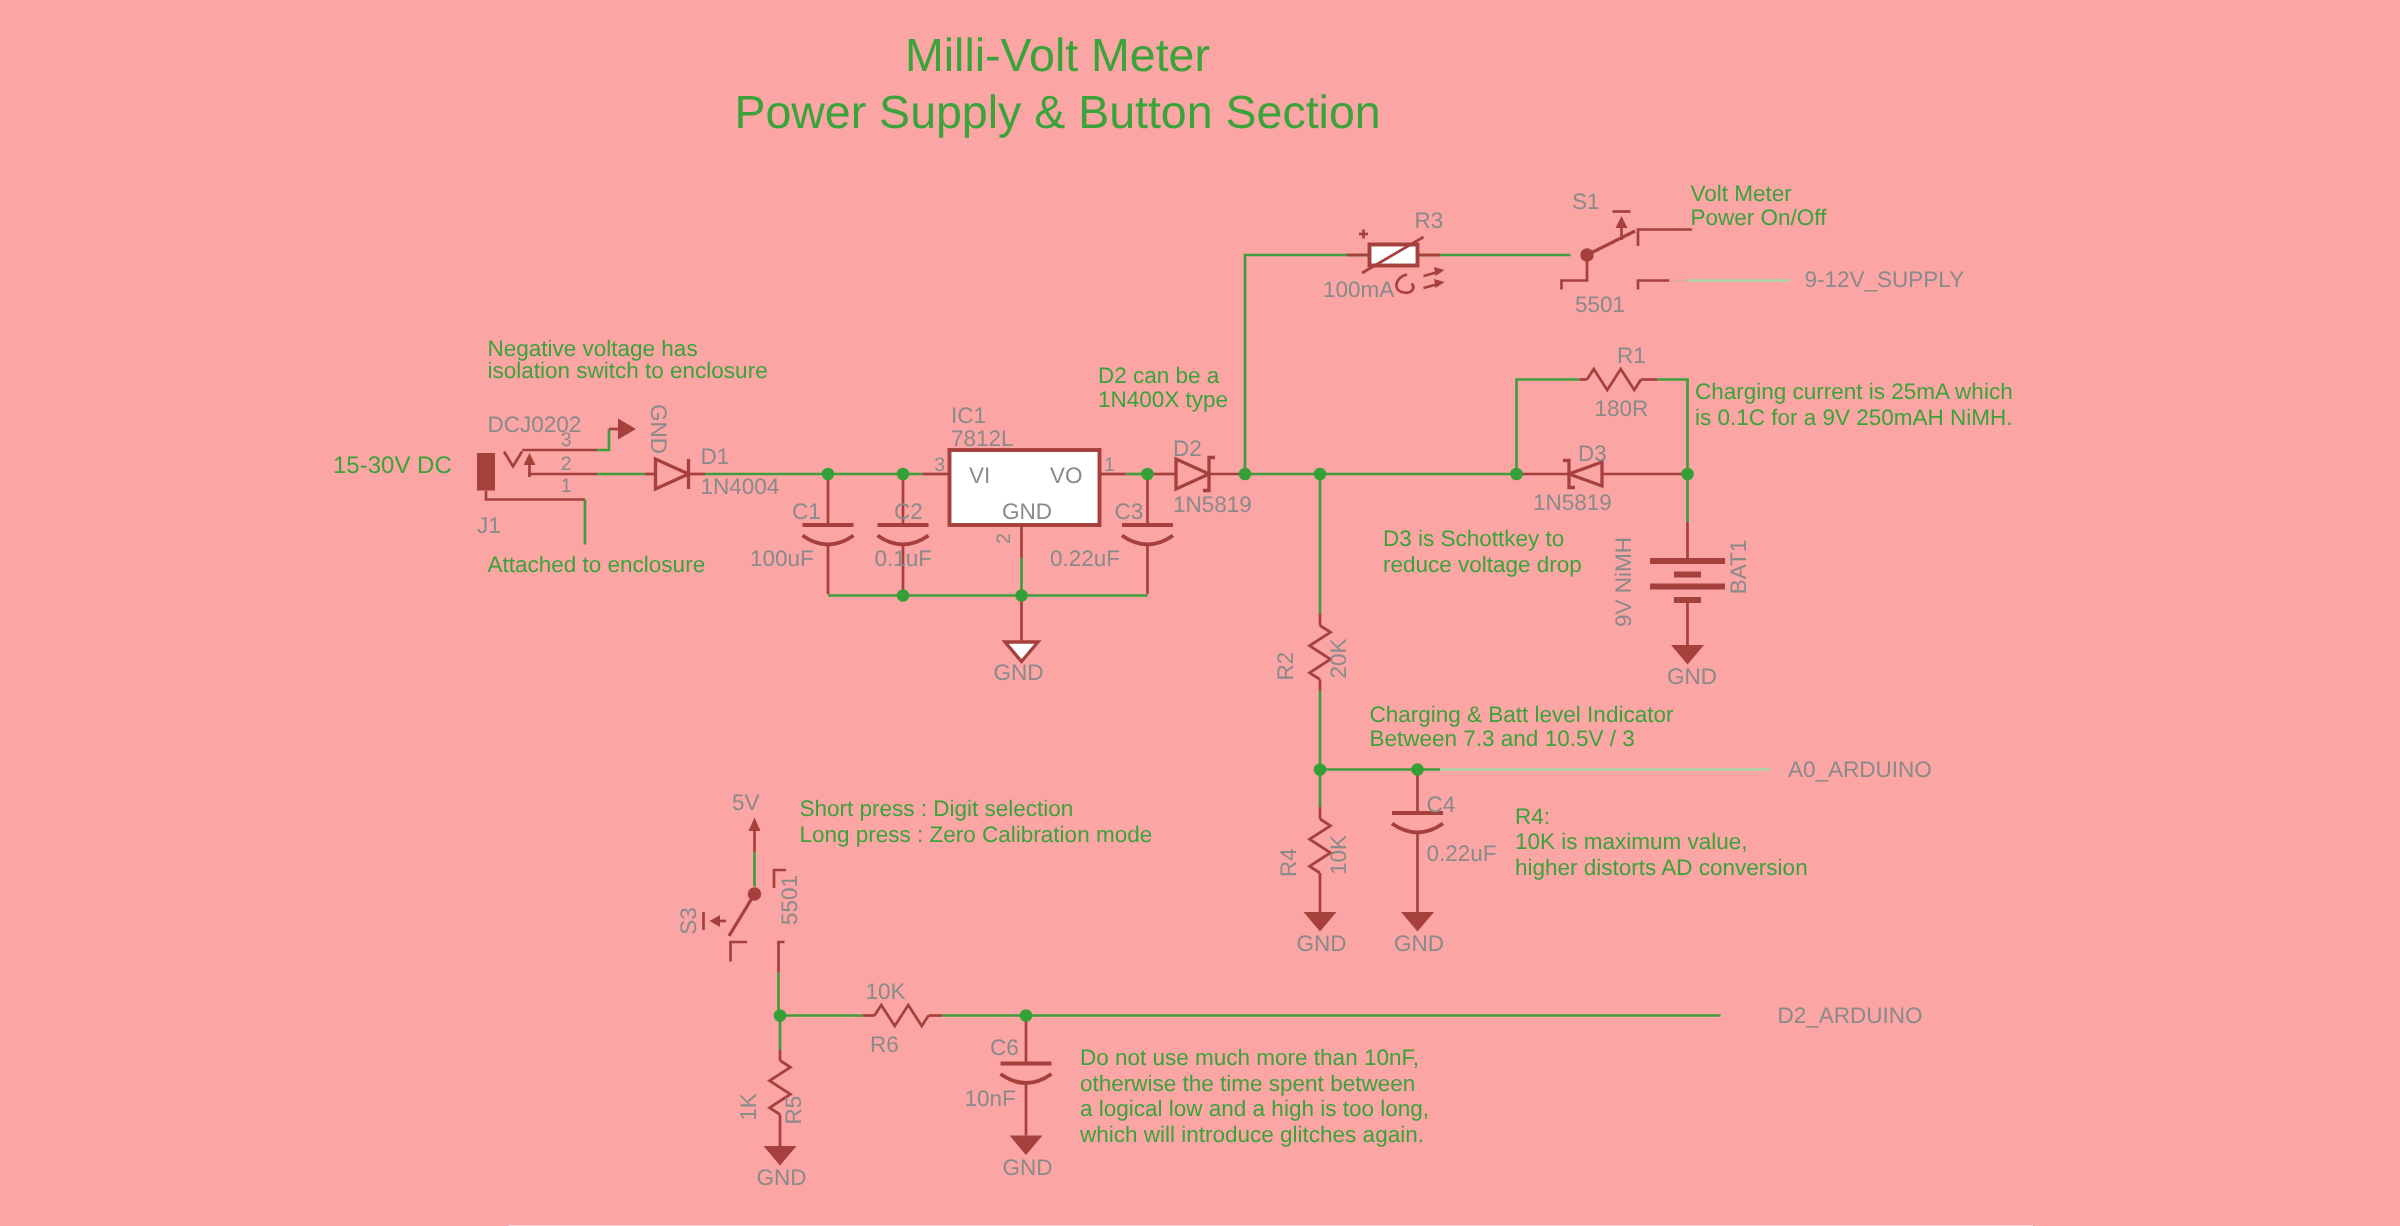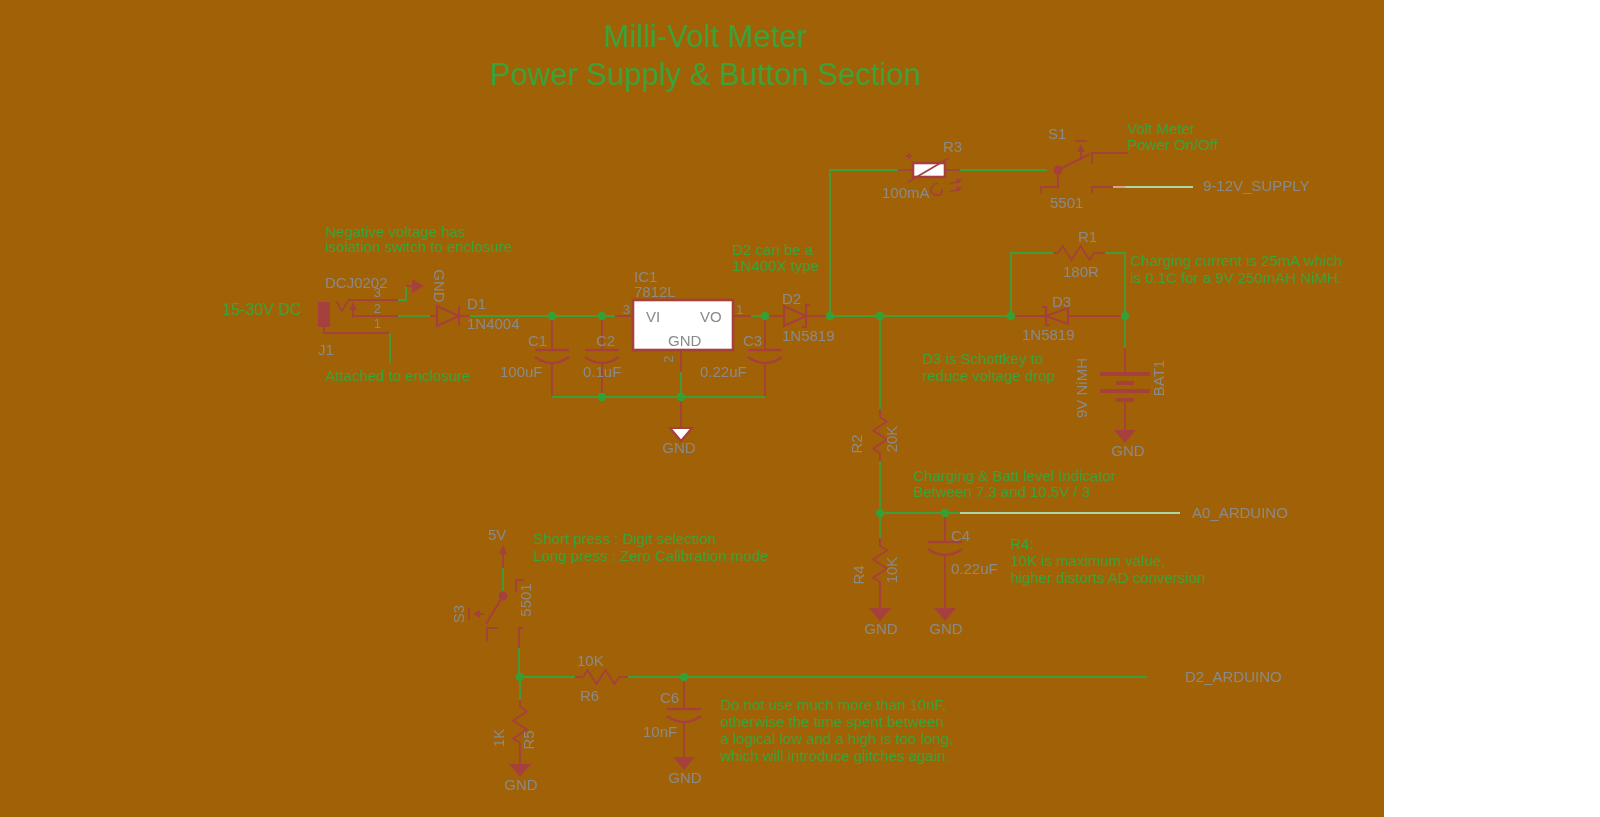--- a/index.html
+++ b/index.html
@@ -1,16 +1,16 @@
 <!DOCTYPE html>
 <html><head>
 <meta charset="utf-8">
 <style>
   html,body{margin:0;padding:0;background:#ffffff;}
-  .canvas{position:relative;width:1384px;height:817px;background:#a16207;overflow:hidden;}
+  .canvas{position:relative;width:1600px;height:817px;background:#fca5a5;overflow:hidden;}
   svg text{font-family:"Liberation Sans",sans-serif;}
   .g  {fill:#8a8a8a;font-size:15px;}
   .gs {fill:#8a8a8a;font-size:13px;}
   .n  {fill:#3aa33a;font-size:15px;}
   .n2 {fill:#3aa33a;font-size:16px;}
   .title{fill:#3aa33a;font-size:31px;}
   .w  {stroke:#3f9e3c;stroke-width:1.8;fill:none;}
   .pw {stroke:#a9d7a7;stroke-width:1.8;fill:none;}
   .pr {stroke:#dfa9a7;stroke-width:1.8;fill:none;}
   .c  {stroke:#a6403d;stroke-width:1.8;fill:none;}

